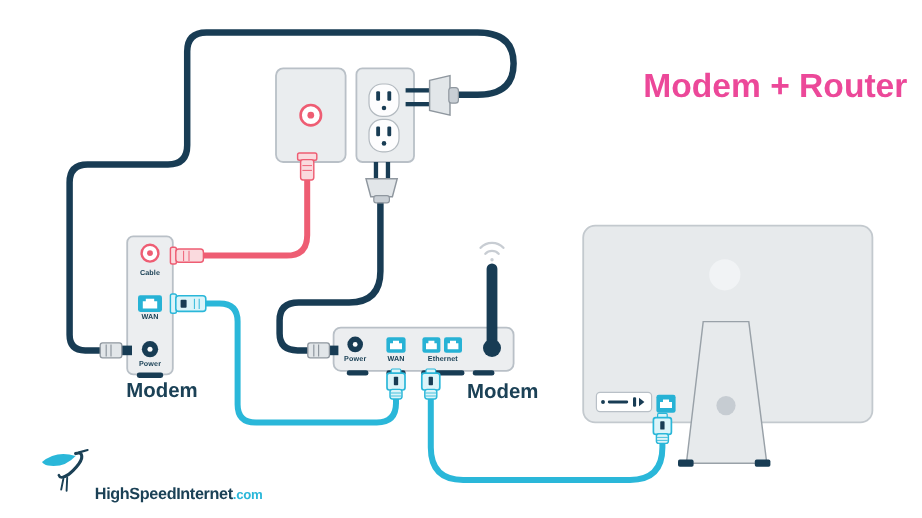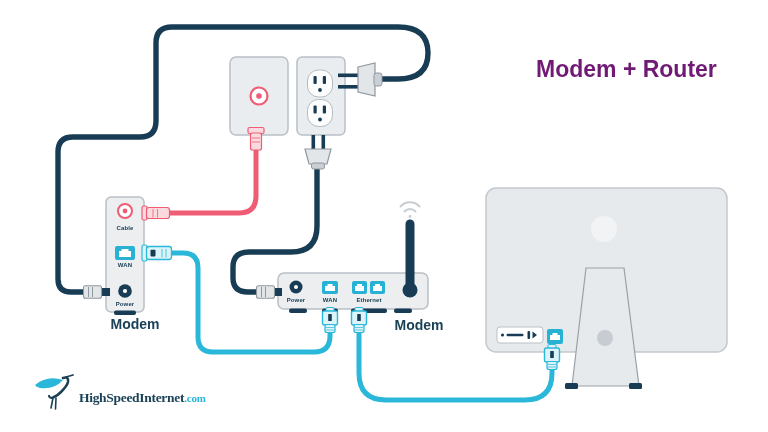--- a/index.html
+++ b/index.html
@@ -1,26 +1,26 @@
 <!DOCTYPE html>
 <html><head>
 <meta charset="utf-8">
 <style>
   html,body{margin:0;padding:0;background:#ffffff;}
   #canvas{position:relative;width:768px;height:432px;background:#ffffff;overflow:hidden;
           font-family:"Liberation Sans", sans-serif;}
   .abs{position:absolute;}
   .port-label{position:absolute;transform:translateX(-50%);font-size:6px;font-weight:700;
               color:#1B4156;letter-spacing:0.1px;white-space:nowrap;}
-  .device-name{position:absolute;transform:translateX(-50%);font-size:14px;font-weight:700;
+  .device-name{position:absolute;transform:translateX(-50%);font-size:17px;font-weight:700;
                color:#1B4156;white-space:nowrap;padding-left:18px;}
   .title{position:absolute;left:536px;top:56px;width:180px;text-align:center;
-         font-size:23px;font-weight:700;color:#701a75;white-space:nowrap;}
+         font-size:28px;font-weight:700;color:#ec4899;white-space:nowrap;}
   .logo{position:absolute;left:30px;top:372px;display:flex;align-items:flex-start;}
-  .logo-text{margin-left:3px;margin-top:16px;white-space:nowrap;font-family:Liberation Serif, serif;}
+  .logo-text{margin-left:3px;margin-top:31px;white-space:nowrap;}
   .logo-brand{font-size:13.5px;font-weight:700;color:#1B4156;letter-spacing:-0.3px;}
   .logo-tld{font-size:11px;font-weight:700;color:#2AB7D9;letter-spacing:-0.2px;}
   svg{display:block;}
 </style>
 </head>
 <body>
 
 <div id="canvas">
 
   <svg class="abs" style="left:0;top:0" width="768" height="432" viewBox="0 0 768 432">

